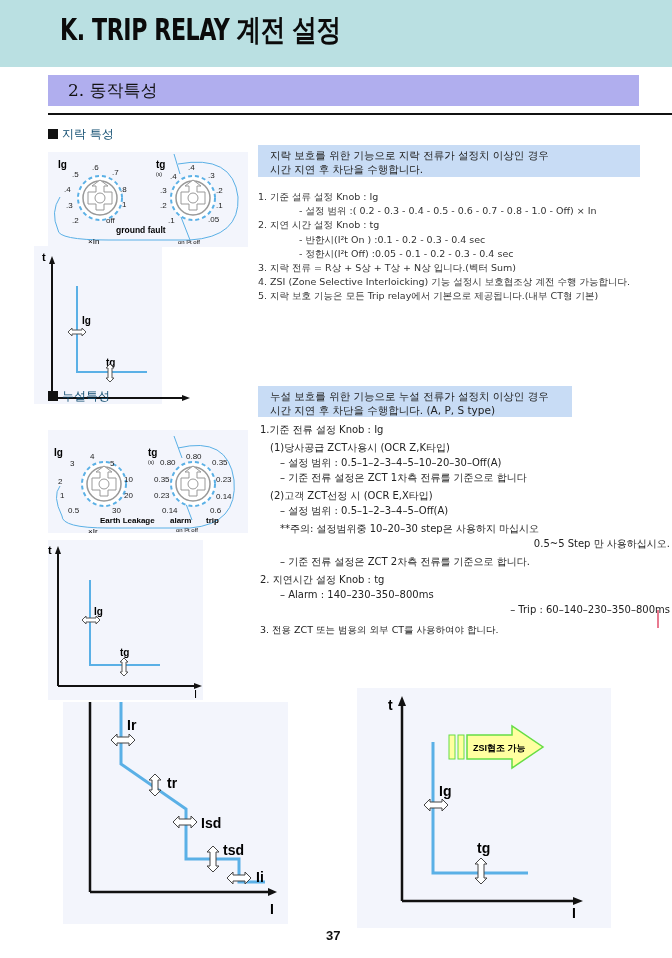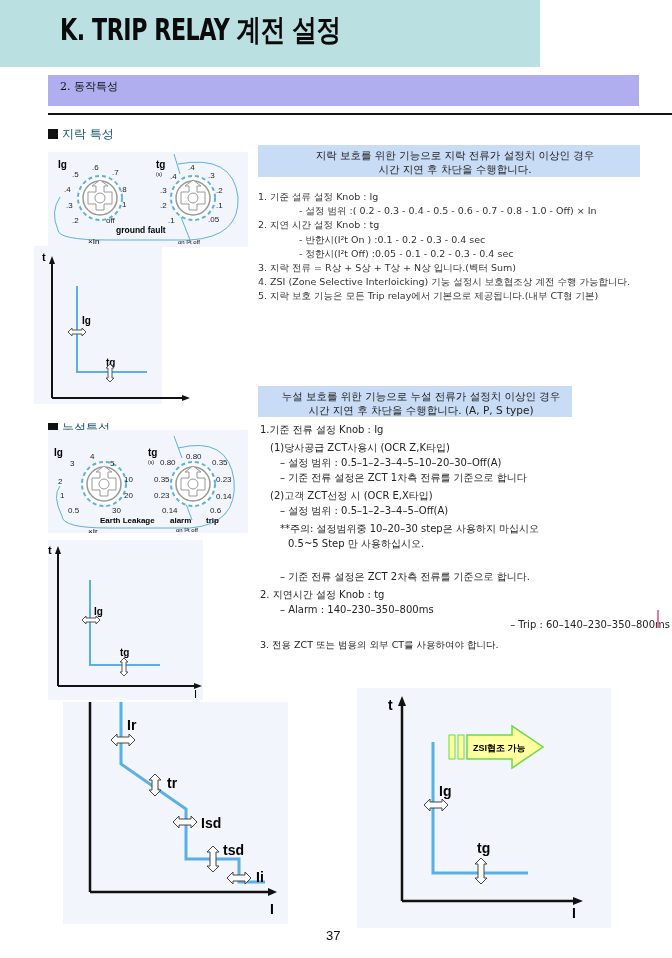--- a/index.html
+++ b/index.html
@@ -1,41 +1,41 @@
 <!DOCTYPE html>
 <html><head>
 <meta charset="utf-8">
 <style>
   * { box-sizing: border-box; margin: 0; padding: 0; }
   html, body { width: 672px; height: 958px; background: #ffffff; overflow: hidden; }
   body { position: relative; font-family: "DejaVu Sans", sans-serif; color: #111; }
 
-  .title-band { position: absolute; left: 0; top: 0; width: 540px; height: 67px; background: #bae0e2; }
+  .title-band { position: absolute; left: 0; top: 0; width: 672px; height: 67px; background: #bae0e2; }
   .title-text { position: absolute; left: 60px; top: 10px; font-family: "DejaVu Sans Condensed", "DejaVu Sans", sans-serif; font-weight: bold; font-size: 30px; letter-spacing: -0.5px; color: #0b0b0b; transform: scaleX(0.82); transform-origin: left center; }
 
   .section-bar { position: absolute; left: 48px; top: 75px; width: 591px; height: 31px; background: #b0aeee; }
-  .section-text { position: absolute; left: 12px; top: 4px; font-size: 11px; color: #111; font-family: "DejaVu Serif", serif; }
+  .section-text { position: absolute; left: 20px; top: 4px; font-size: 17px; color: #111; font-family: "DejaVu Serif", serif; }
   .section-rule { position: absolute; left: 48px; top: 113px; width: 624px; height: 2px; background: #111; }
 
   .subhead { position: absolute; font-size: 12px; font-weight: normal; color: #0c4a6e; }
   .subhead .sq { display: inline-block; width: 10px; height: 10px; background: #111; margin-right: 4px; vertical-align: -1px; }
 
   .panel { position: absolute; background: #f3f5fc; }
 
-  .info-box { position: absolute; background: #c8dcf5; font-size: 10.5px; line-height: 14px; padding: 3px 0 0 12px; color: #222; text-align: center; }
+  .info-box { position: absolute; background: #c8dcf5; font-size: 10.5px; line-height: 14px; padding: 3px 0 0 12px; color: #222; }
   .note-list { position: absolute; font-size: 9.5px; line-height: 14.2px; color: #333; }
   .note-list .ind { padding-left: 8px; margin-left: 33px; }
   .note-list .ind2 { padding-left: 16px; }
 
   .note-list2 { position: absolute; font-size: 10px; line-height: 15px; color: #222; }
   .note-list2 .ind { padding-left: 10px; }
   .note-list2 .ind2 { padding-left: 20px; }
   .note-list2 .ind3 { padding-left: 28px; }
 
-  .page-num { position: absolute; left: 326px; top: 928px; font-weight: normal; font-size: 13px; font-family: "Liberation Sans", sans-serif; }
+  .page-num { position: absolute; left: 326px; top: 928px; font-weight: bold; font-size: 13px; font-family: "Liberation Sans", sans-serif; }
   .pink-mark { position: absolute; left: 657px; top: 610px; width: 2px; height: 18px; background: #e97a90; }
 
   svg text { font-family: "Liberation Sans", sans-serif; }
 </style>
 </head>
 <body>
 
 <div class="title-band">
   <div class="title-text">K. TRIP RELAY 계전 설정</div>
 </div>
@@ -124,21 +124,21 @@
   <div>1. 기준 설류 설정 Knob : Ig</div>
   <div class="ind">- 설정 범위 :( 0.2 - 0.3 - 0.4 - 0.5 - 0.6 - 0.7 - 0.8 - 1.0 - Off) × In</div>
   <div>2. 지연 시간 설정 Knob : tg</div>
   <div class="ind">- 반한시(I²t On ) :0.1 - 0.2 - 0.3 - 0.4 sec</div>
   <div class="ind">- 정한시(I²t Off) :0.05 - 0.1 - 0.2 - 0.3 - 0.4 sec</div>
   <div>3. 지락 전류 = R상 + S상 + T상 + N상 입니다.(벡터 Sum)</div>
   <div>4. ZSI (Zone Selective Interloicking) 기능 설정시 보호협조상 계전 수행 가능합니다.</div>
   <div>5. 지락 보호 기능은 모든 Trip relay에서 기본으로 제공됩니다.(내부 CT형 기본)</div>
 </div>
 
-<div class="subhead" style="left:48px; top:420px;">
+<div class="subhead" style="left:48px; top:388px;">
   <span class="sq"></span><span>누설특성</span>
 </div>
 
 <div class="panel" style="left:48px; top:430px; width:200px; height:103px;">
   <svg width="200" height="103" viewBox="0 0 200 103">
     <path d="M14,86 Q14,98 60,98 L142,98" fill="none" stroke="#5ab0e6" stroke-width="1"></path>
     <path d="M14,86 Q4,66 12,56" fill="none" stroke="#5ab0e6" stroke-width="1"></path>
     <path d="M130,18 Q180,6 186,50 Q190,94 142,98" fill="none" stroke="#5ab0e6" stroke-width="1"></path>
     <line x1="126" y1="6" x2="134" y2="28" stroke="#5ab0e6"></line>
     <line x1="138" y1="74" x2="144" y2="90" stroke="#5ab0e6"></line>
@@ -207,21 +207,21 @@
 </div>
 
 <div class="note-list2" style="left:260px; top:422px; width:410px;">
   <div style="margin-bottom:3px;">1.기준 전류 설정 Knob : Ig</div>
   <div class="ind">(1)당사공급 ZCT사용시 (OCR Z,K타입)</div>
   <div class="ind2">– 설정 범위 : 0.5–1–2–3–4–5–10–20–30–Off(A)</div>
   <div class="ind2" style="margin-bottom:3px;">– 기준 전류 설정은 ZCT 1차측 전류를 기준으로 합니다</div>
   <div class="ind">(2)고객 ZCT선정 시 (OCR E,X타입)</div>
   <div class="ind2" style="margin-bottom:3px;">– 설정 범위 : 0.5–1–2–3–4–5–Off(A)</div>
   <div class="ind2">**주의: 설정범위중 10–20–30 step은 사용하지 마십시오</div>
-  <div class="ind3" style="margin-bottom:18px;">0.5~5 Step 만 사용하십시오.</div>
+  <div class="ind3" style="margin-bottom:3px;text-align:right;">0.5~5 Step 만 사용하십시오.</div>
   <div class="ind2" style="margin-bottom:3px;">– 기준 전류 설정은 ZCT 2차측 전류를 기준으로 합니다.</div>
   <div>2. 지연시간 설정 Knob : tg</div>
   <div class="ind2">– Alarm : 140–230–350–800ms</div>
   <div class="ind2" style="margin-bottom:5px;text-align:right;">– Trip : 60–140–230–350–800ms</div>
   <div style="font-size:9.5px;">3. 전용 ZCT 또는 범용의 외부 CT를 사용하여야 합니다.</div>
 </div>
 
 <div class="pink-mark"></div>
 
 <div class="panel" style="left:63px; top:702px; width:225px; height:222px;">

